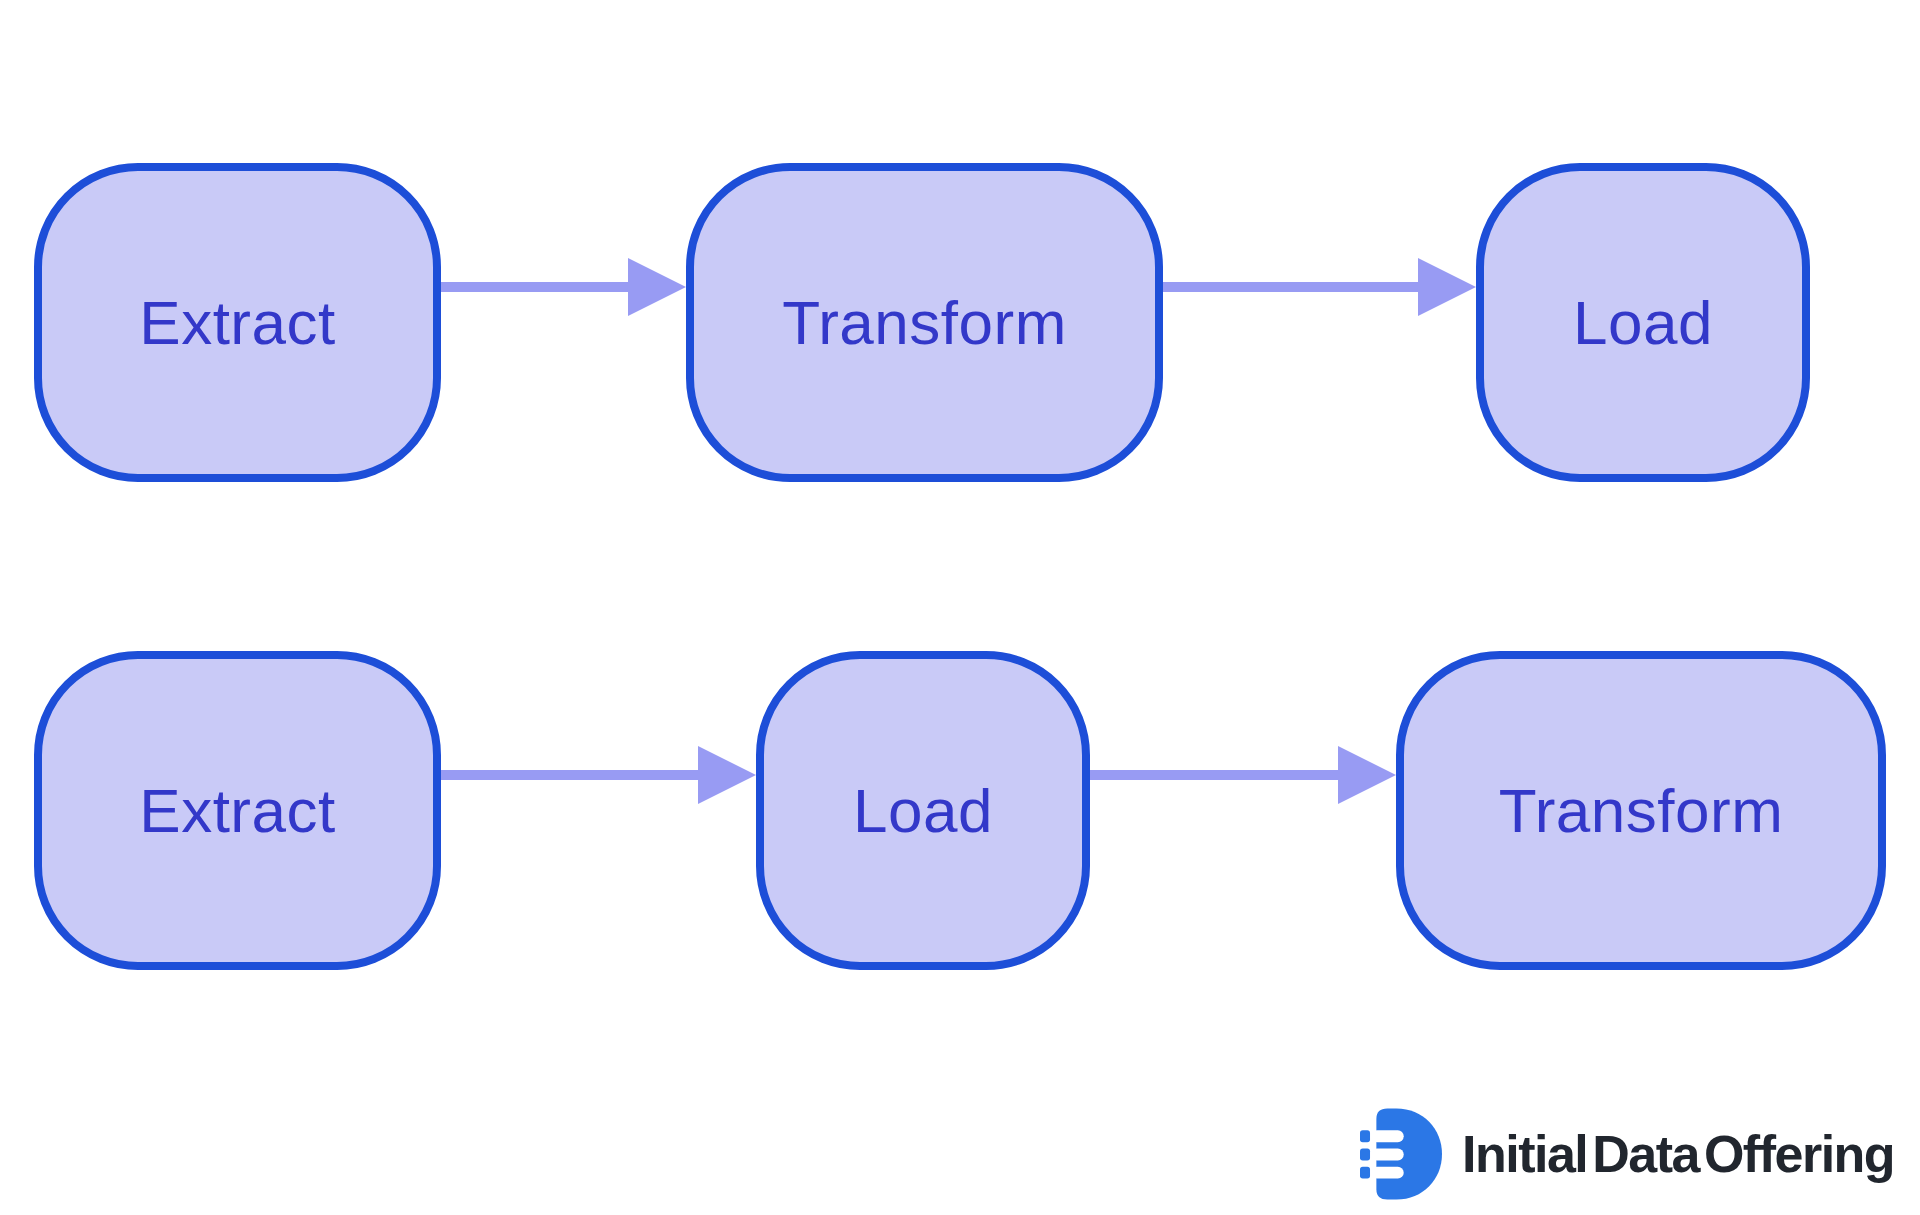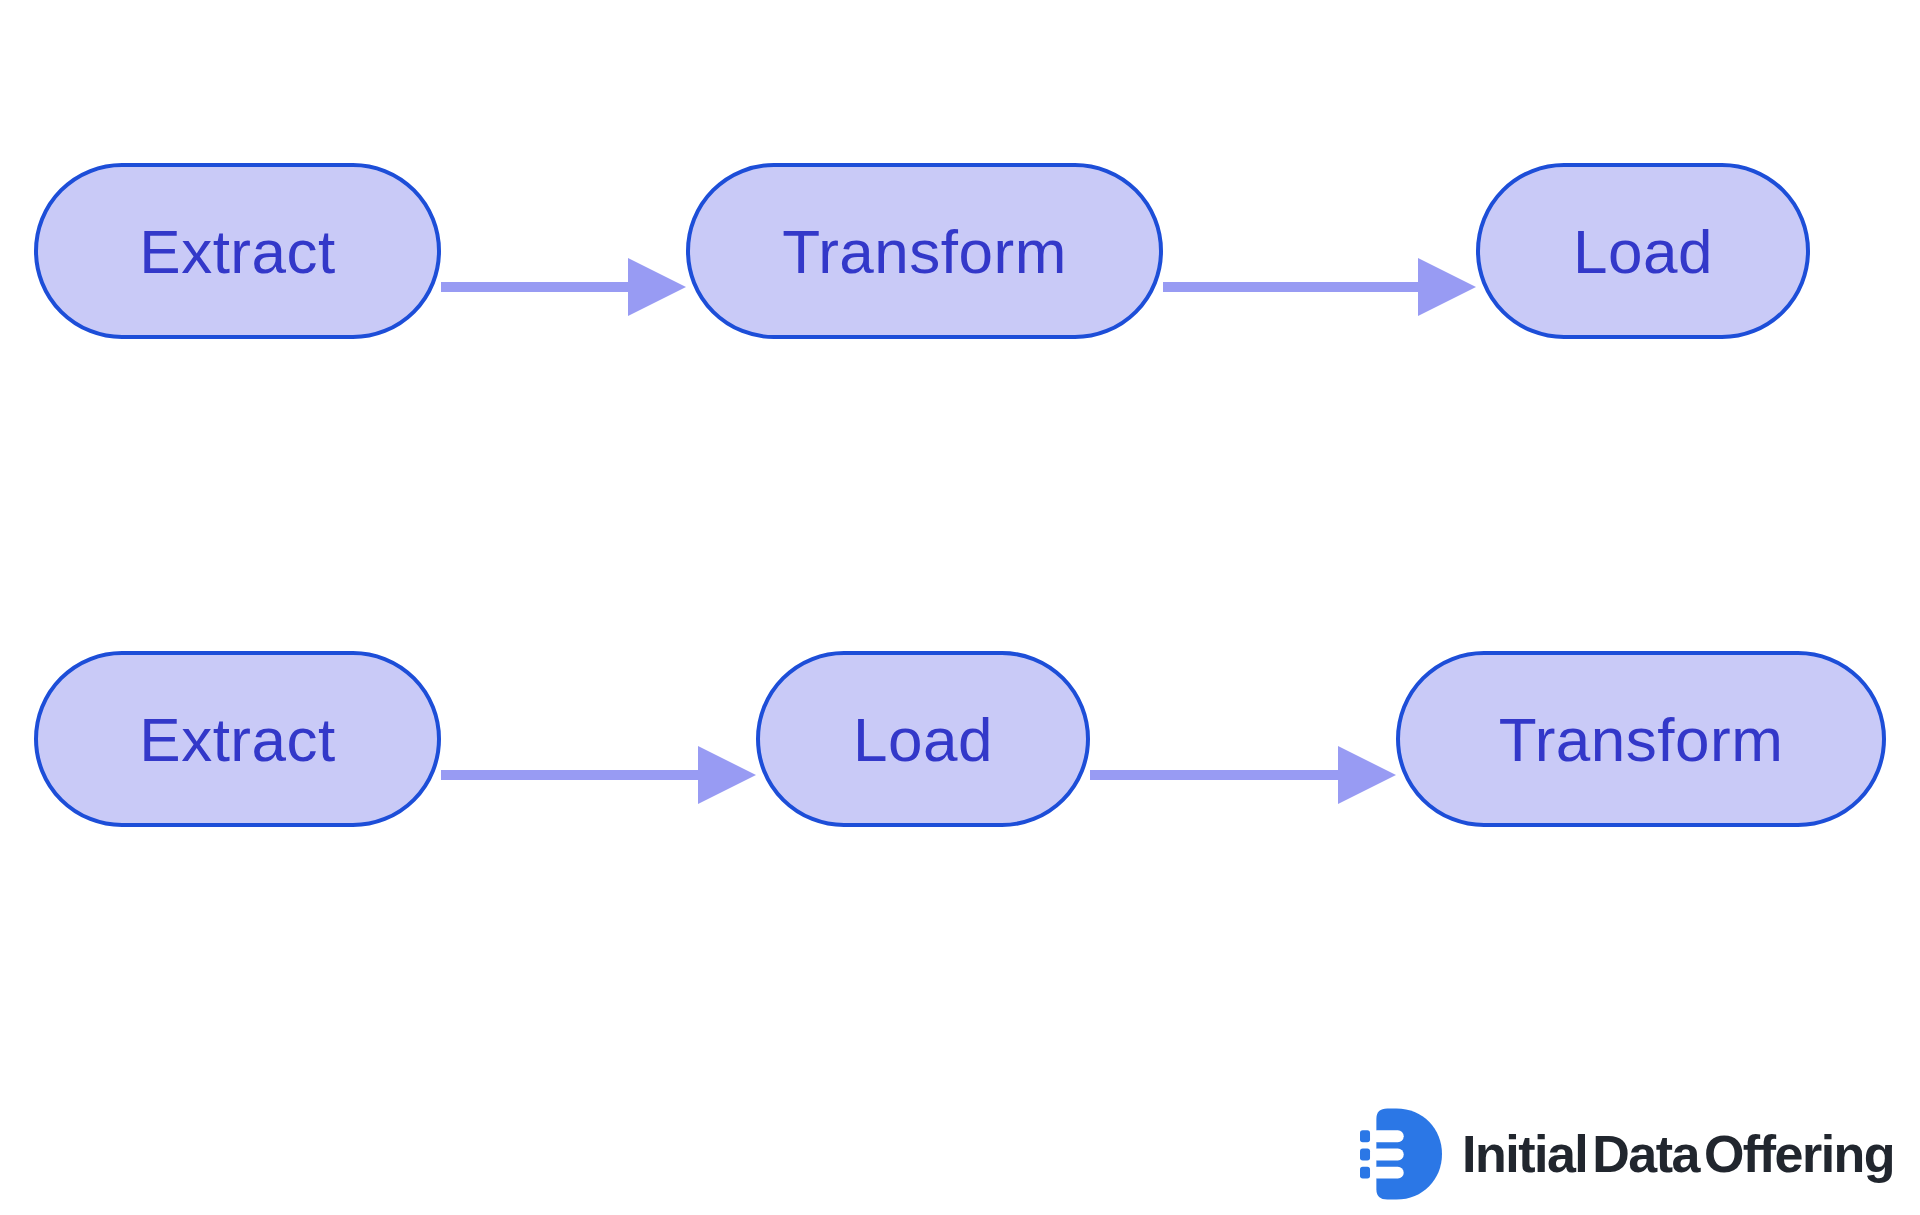--- a/index.html
+++ b/index.html
@@ -13,23 +13,23 @@
     width: 1920px;
     height: 1215px;
     background: #ffffff;
     overflow: hidden;
   }
 
   
   .node {
     position: absolute;
     box-sizing: border-box;
-    height: 176px;
+    height: 319px;
     background: #c9caf7;
-    border: 4px solid #1d4ed8;
+    border: 8px solid #1d4ed8;
     border-radius: 104px;
     display: flex;
     align-items: center;
     justify-content: center;
   }
   .node span {
     color: #3338c9;
     font-size: 62px;
     font-weight: 400;
     letter-spacing: 0.5px;

